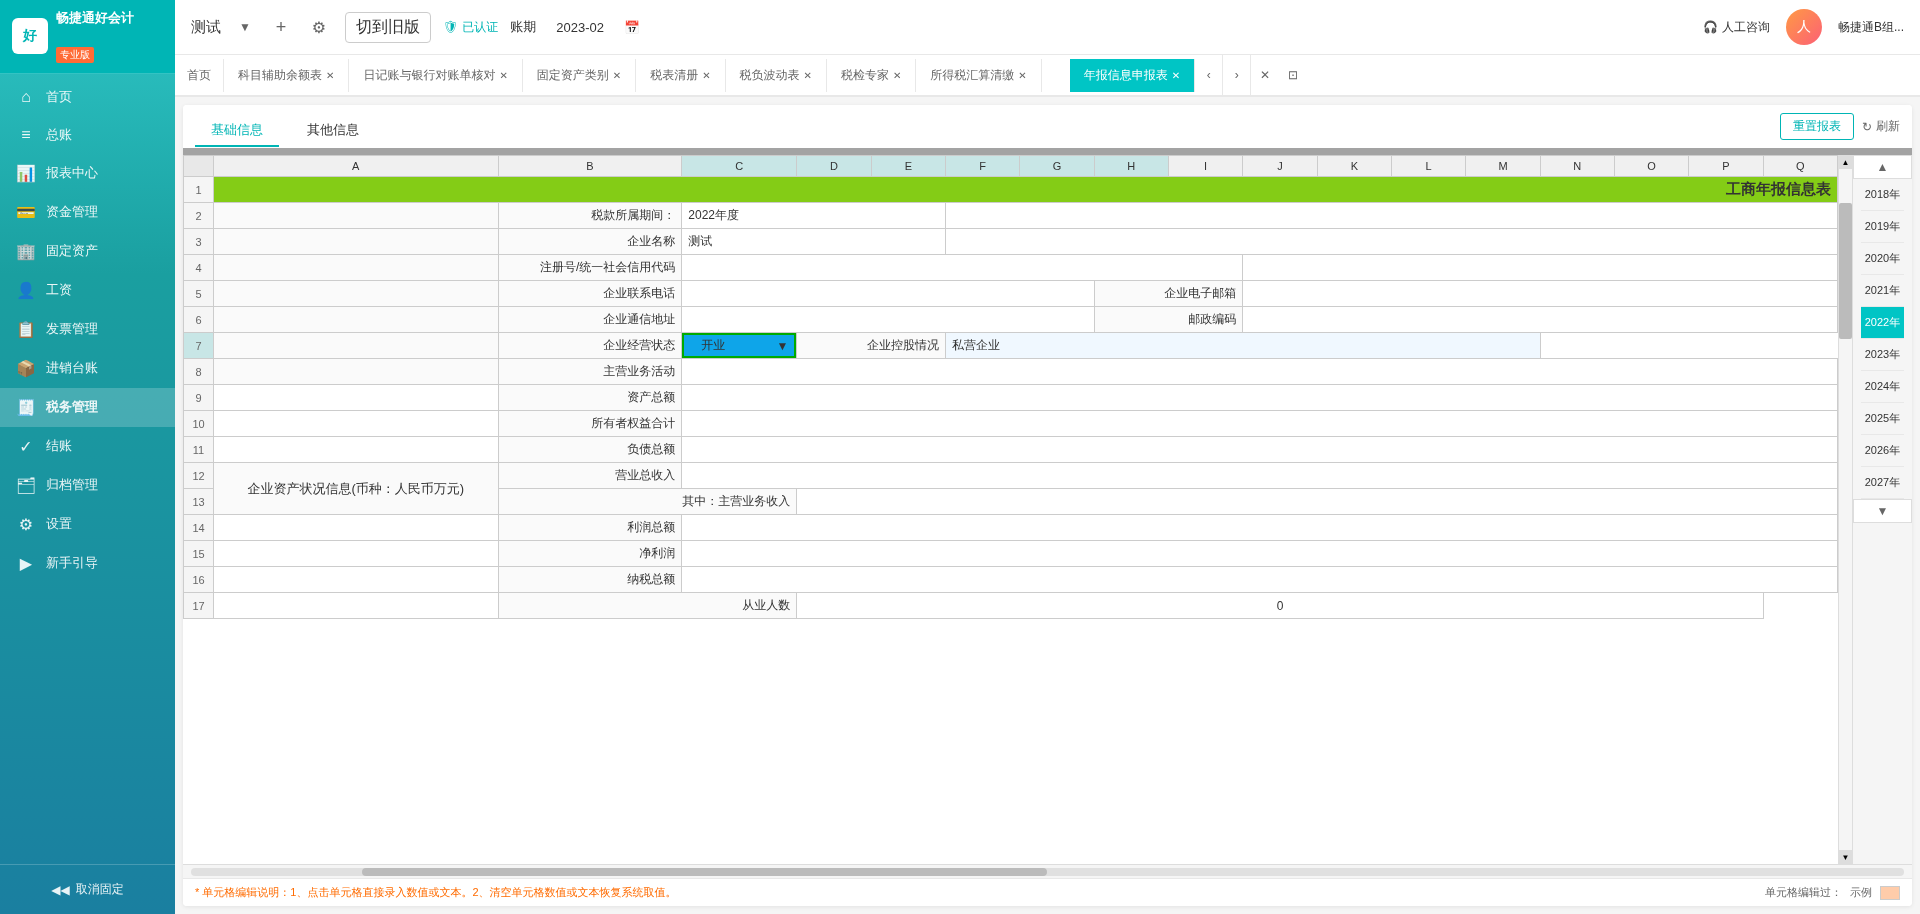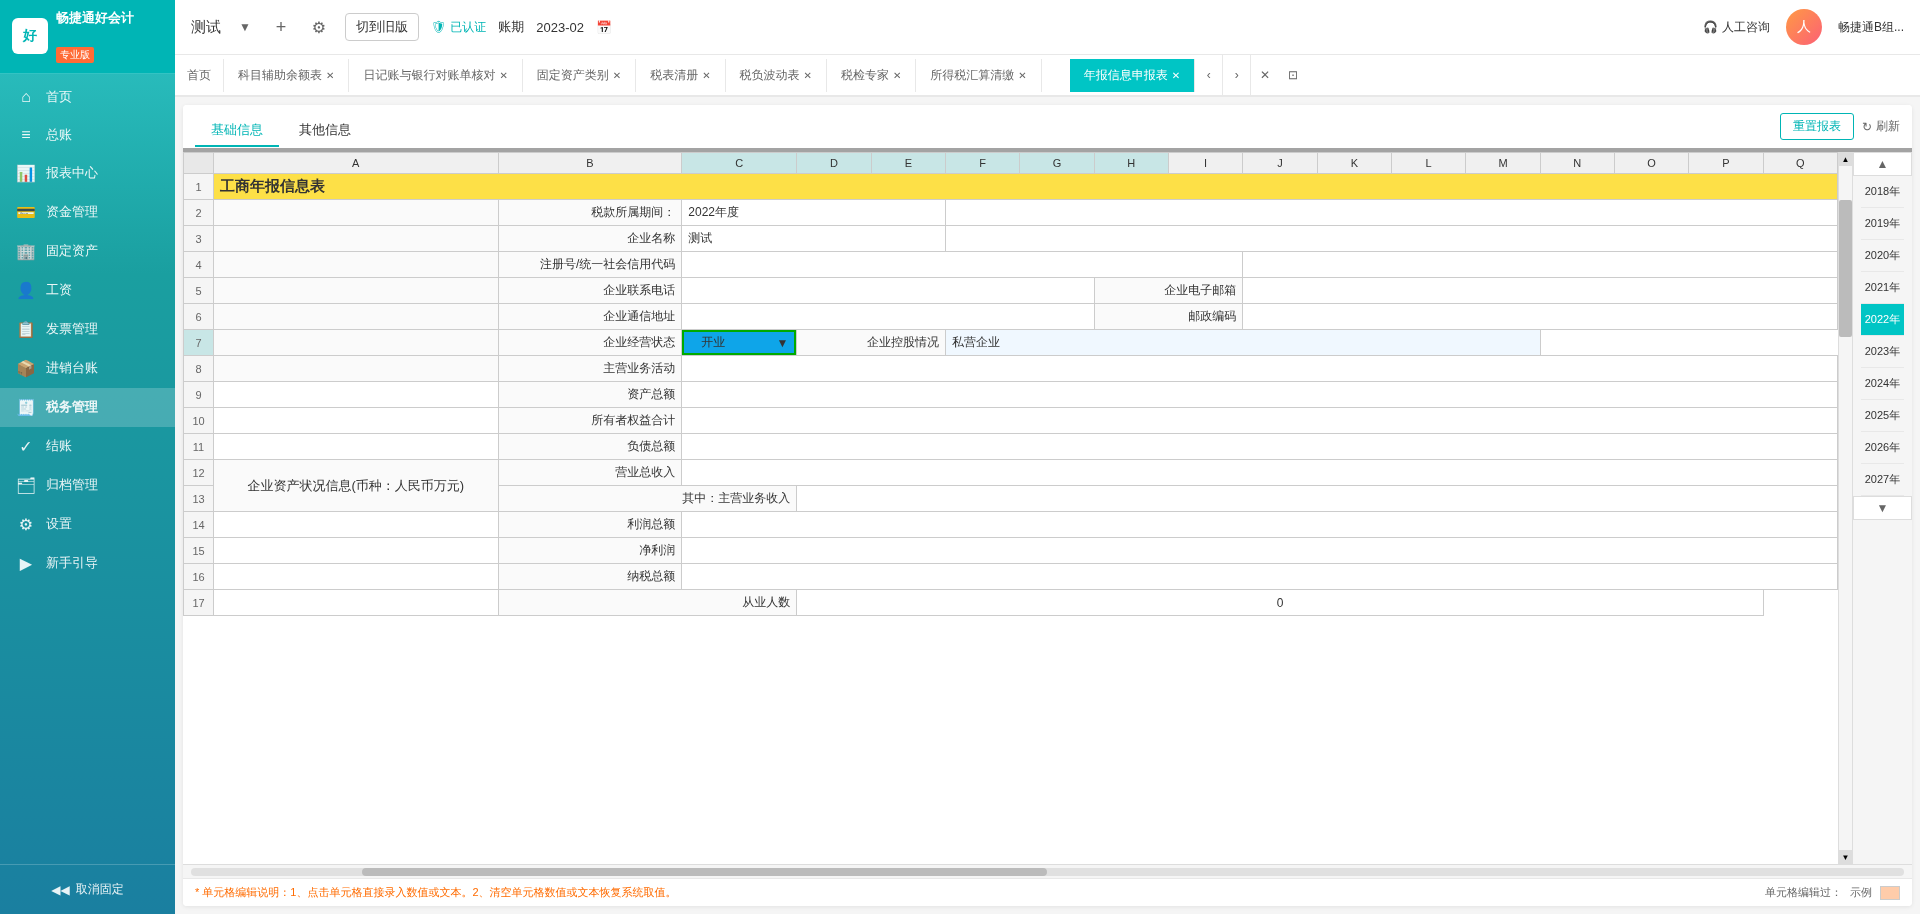--- a/index.html
+++ b/index.html
@@ -84,27 +84,27 @@
       cursor: pointer; color: #666; font-size: 18px;
     }
     .header-settings-btn {
       width: 28px; height: 28px;
       display: flex; align-items: center; justify-content: center;
       cursor: pointer; color: #666; font-size: 16px;
     }
     .switch-old-btn {
       border: 1px solid #ccc; border-radius: 4px;
       padding: 4px 10px; cursor: pointer;
-      background: white; color: #333; font-size: 13px;
+      background: white; color: #333; font-size: 16px;
     }
     .verified-badge {
       display: flex; align-items: center; gap: 4px;
       color: #00b5b5; font-size: 12px;
     }
-    .period-info { display: flex; align-items: center; gap: 12px; color: #333; font-size: 13px; }
+    .period-info { display: flex; align-items: center; gap: 20px; color: #333; font-size: 13px; }
     .header-right { margin-left: auto; display: flex; align-items: center; gap: 16px; }
     .consult-btn { display: flex; align-items: center; gap: 4px; cursor: pointer; color: #333; font-size: 12px; }
     .user-avatar {
       width: 36px; height: 36px; border-radius: 50%;
       background: linear-gradient(135deg, #ff9a44, #fc6076);
       display: flex; align-items: center; justify-content: center;
       color: white; font-size: 14px; cursor: pointer;
     }
     .user-name { font-size: 12px; color: #333; cursor: pointer; max-width: 80px; overflow: hidden; text-overflow: ellipsis; white-space: nowrap; }
 
@@ -169,22 +169,22 @@
       flex-direction: column;
       overflow: hidden;
       box-shadow: 0 1px 4px rgba(0,0,0,0.08);
     }
 
     
     .sub-tabs {
       display: flex;
       align-items: center;
       padding: 8px 12px 0;
-      gap: 4px;
-      border-bottom: 4px solid #a3a3a3;
+      gap: 12px;
+      border-bottom: 7px solid #a3a3a3;
       background: white;
     }
     .sub-tab {
       padding: 6px 16px;
       cursor: pointer;
       font-size: 13px;
       color: #333;
       border-bottom: 2px solid transparent;
       margin-bottom: -1px;
     }
@@ -298,21 +298,21 @@
       font-size: 11px;
       color: #666;
       width: 30px;
       position: sticky;
       left: 0;
       z-index: 1;
       border: 1px solid #ccc;
     }
     .row-num.active { background: #c8e6e6; }
     .cell-label { text-align: right; color: #333; background: #fafafa; }
-    .cell-title { text-align: left; font-size: 15px; font-weight: bold; background: #fde047; }
+    .cell-title { text-align: right; font-size: 15px; font-weight: bold; background: #84cc16; }
     .cell-selected {
       background: white;
       border: 2px solid #00aa00 !important;
     }
     .cell-dropdown {
       display: flex; align-items: center; justify-content: space-between;
       background: #0ea5e9;
       gap: 40px;
     }
     .cell-value { text-align: center; }

